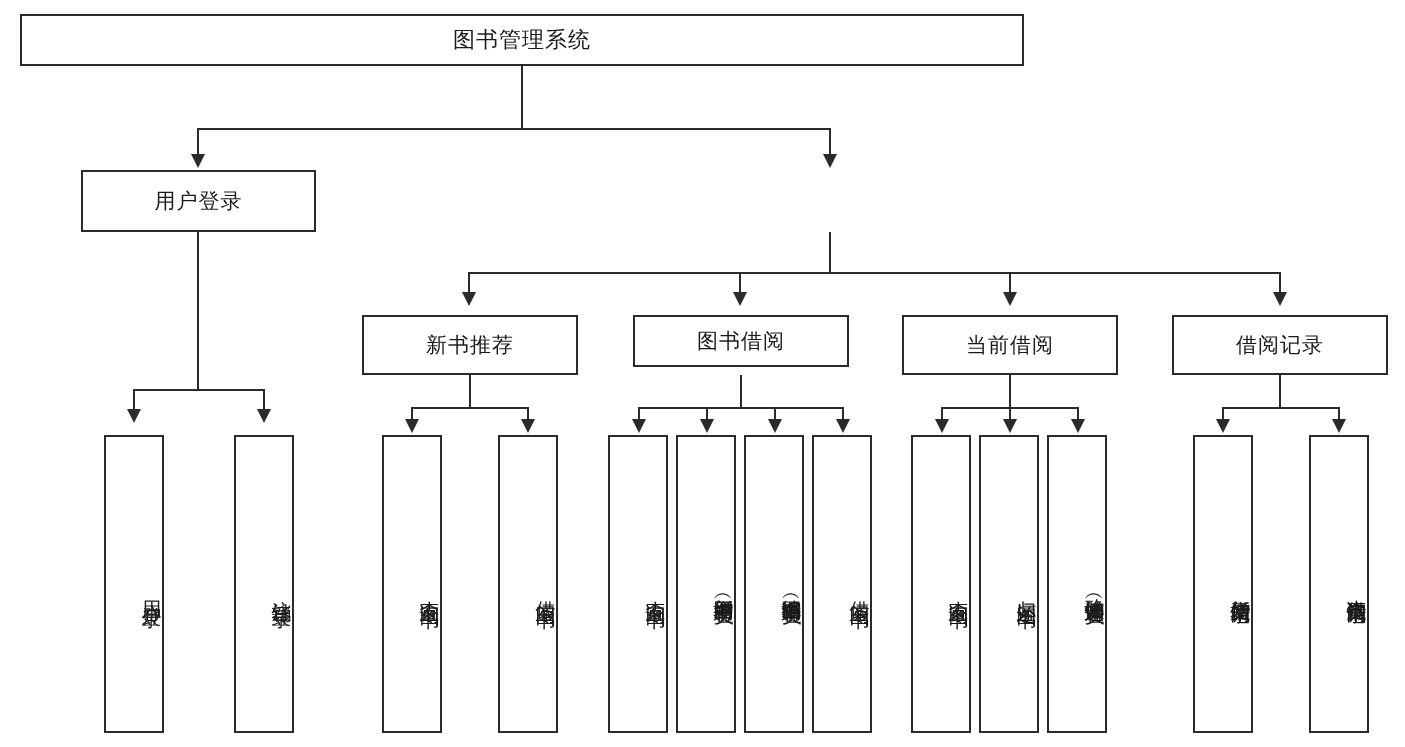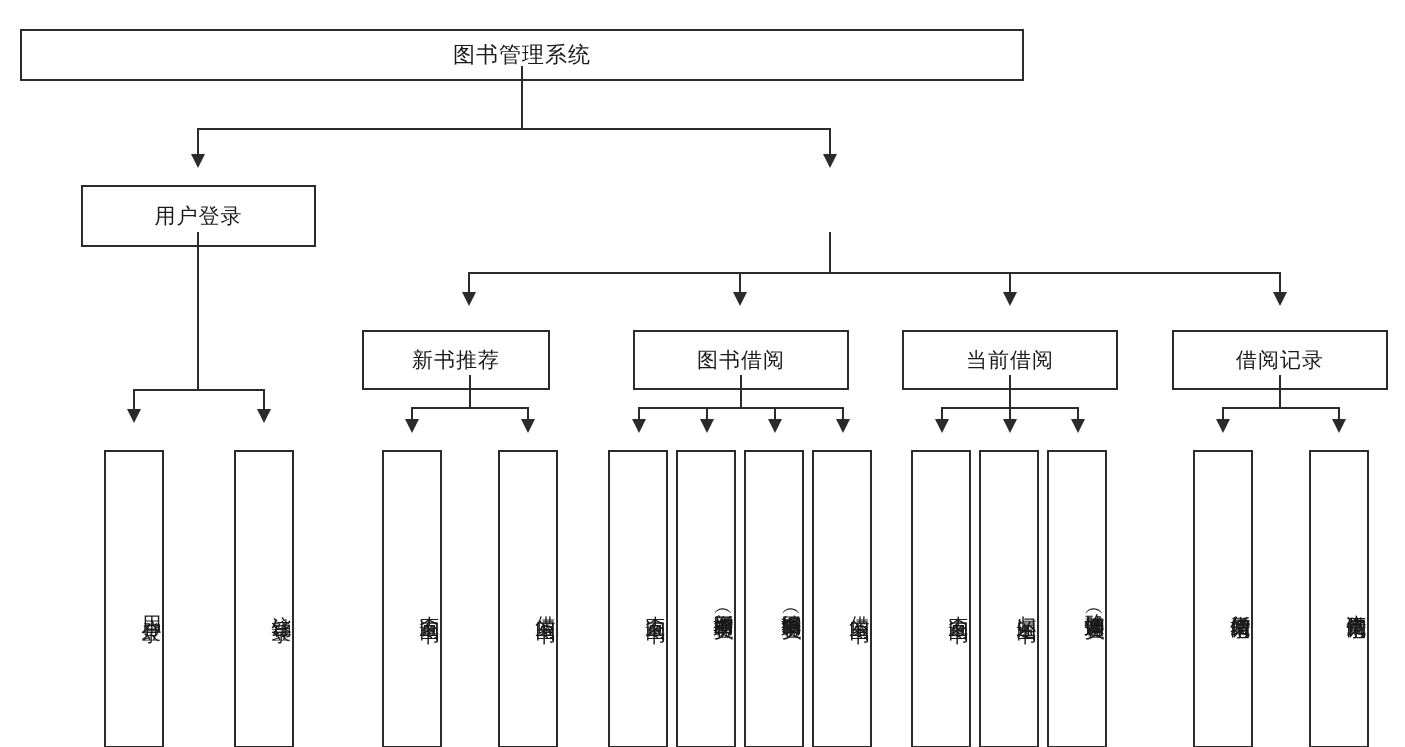--- a/index.html
+++ b/index.html
@@ -22,21 +22,20 @@
   
   .node {
     position: absolute;
     box-sizing: border-box;
     background: #ffffff;
     border: 2px solid #2b2b2b;
     display: flex;
     align-items: center;
     justify-content: center;
     color: #1a1a1a;
-    margin-top: 15px;
   }
   .node.h {
     font-size: 21px;
     letter-spacing: 1px;
     line-height: 1.2;
   }
   .node.root {
     font-size: 22px;
   }
   
@@ -129,24 +128,24 @@
 
   <div class="ln vln" style="left:739px; top:272px; height:22px;"></div>
   <div class="arrow" style="left:733px; top:292px;"></div>
 
   <div class="ln vln" style="left:1009px; top:272px; height:22px;"></div>
   <div class="arrow" style="left:1003px; top:292px;"></div>
 
   <div class="ln vln" style="left:1279px; top:272px; height:22px;"></div>
   <div class="arrow" style="left:1273px; top:292px;"></div>
 
-  <div class="node h" style="left:362px; top:315px; width:188px; height:60px;">
+  <div class="node h" style="left:362px; top:315px; width:216px; height:60px;">
     <span>新书推荐</span>
   </div>
-  <div class="node h" style="left:633px; top:315px; width:216px; height:60px;">
+  <div class="node h" style="left:633px; top:315px; width:216px; height:52px;">
     <span>图书借阅</span>
   </div>
   <div class="node h" style="left:1172px; top:315px; width:216px; height:60px;">
     <span>借阅记录</span>
   </div>
   <div class="node h" style="left:902px; top:315px; width:216px; height:60px;">
     <span>当前借阅</span>
   </div>
 
   <div class="ln vln" style="left:469px; top:375px; height:34px;"></div>

